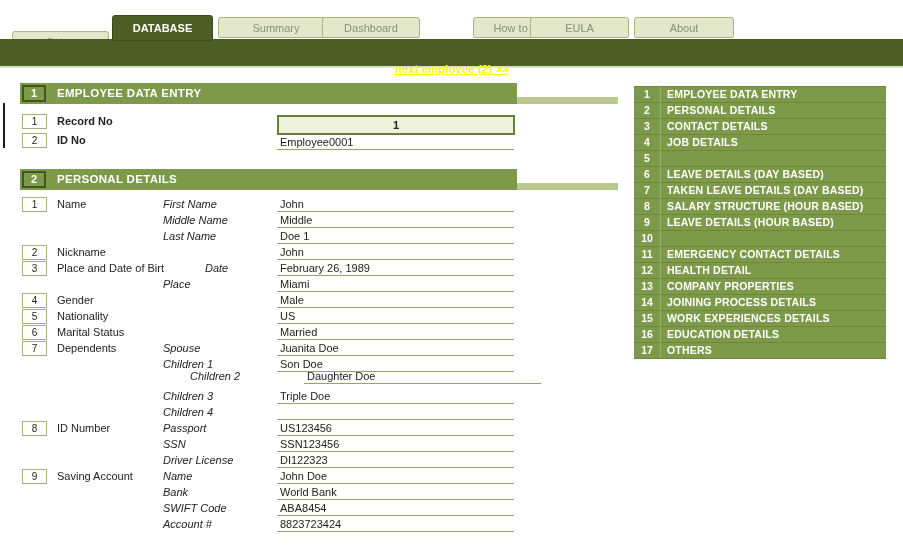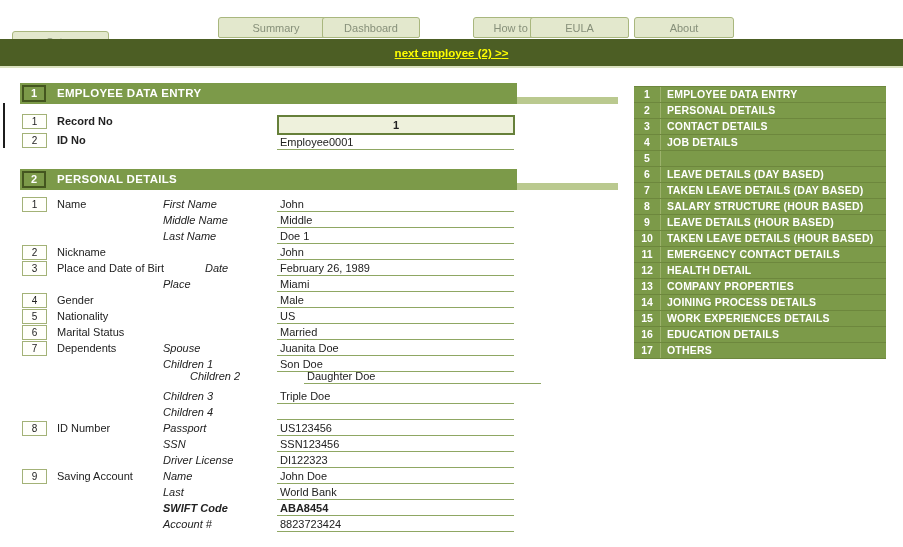--- a/index.html
+++ b/index.html
@@ -22,21 +22,21 @@
     top:15px;height:26px;background:#4c5e24;border-color:#3c4b1c;
     color:#ffffff;font-weight:bold;line-height:25px;z-index:2;
   }
 
   
   .topbar{
     position:absolute;left:0;top:39px;width:903px;height:27px;
     background:#4c5e24;border-bottom:2px solid #dbe2c0;
   }
   .nextlink{
-    position:absolute;left:0;right:0;top:0;height:27px;line-height:29px;
+    position:absolute;left:0;right:0;top:16px;height:27px;line-height:29px;
     text-align:center;color:#ffff00;font-size:11.5px;font-weight:bold;
     text-decoration:underline;cursor:pointer;
   }
 
   .lefttick{position:absolute;left:3px;top:103px;width:2px;height:45px;background:#1c1c1c;}
 
   
   .sec{position:absolute;left:20px;width:497px;height:21px;background:#7c9a49;}
   .secnum{
     position:absolute;left:2px;top:2px;width:24px;height:17px;
@@ -86,20 +86,21 @@
     padding-left:6px;color:#ffffff;font-weight:bold;font-size:10.5px;
     line-height:15px;white-space:nowrap;letter-spacing:.2px;
   }
 </style>
 </head>
 <body>
 
 <div class="app">
 
   <div class="tab" style="left:12px;width:97px;margin-top:14px;">Setup</div>
+  <div class="tab active" style="left:112px;width:101px;">DATABASE</div>
   <div class="tab" style="left:218px;width:116px;">Summary</div>
   <div class="tab" style="left:322px;width:98px;">Dashboard</div>
   <div class="tab" style="left:426px;width:98px;margin-left:47px;">How to Use</div>
   <div class="tab" style="left:530px;width:99px;">EULA</div>
   <div class="tab" style="left:634px;width:100px;">About</div>
 
   <div class="topbar">
     <div class="nextlink">next employee (2) &gt;&gt;</div>
   </div>
 
@@ -208,24 +209,24 @@
     <div class="fsub">Driver License</div>
     <div class="fval">DI122323</div>
   </div>
   <div class="frow" style="top:469px;">
     <div class="numbox">9</div>
     <div class="flabel">Saving Account</div>
     <div class="fsub">Name</div>
     <div class="fval">John Doe</div>
   </div>
   <div class="frow" style="top:485px;">
-    <div class="fsub">Last</div>
+    <div class="fsub">Bank</div>
     <div class="fval">World Bank</div>
   </div>
-  <div class="frow" style="top:501px;font-weight:bold;">
+  <div class="frow" style="top:501px;">
     <div class="fsub">SWIFT Code</div>
     <div class="fval">ABA8454</div>
   </div>
   <div class="frow" style="top:517px;">
     <div class="fsub">Account #</div>
     <div class="fval">8823723424</div>
   </div>
 
   <div class="sidebar">
     <div class="sitem">
@@ -258,21 +259,20 @@
     <div class="sitem">
       <div class="sinum">8</div>
       <div class="silabel">SALARY STRUCTURE (HOUR BASED)</div>
     </div>
     <div class="sitem">
       <div class="sinum">9</div>
       <div class="silabel">LEAVE DETAILS (HOUR BASED)</div>
     </div>
     <div class="sitem">
       <div class="sinum">10</div>
-      <div class="silabel">TAKEN LEAVE DETAILS (HOUR BASED)</div>
     </div>
     <div class="sitem">
       <div class="sinum">11</div>
       <div class="silabel">EMERGENCY CONTACT DETAILS</div>
     </div>
     <div class="sitem">
       <div class="sinum">12</div>
       <div class="silabel">HEALTH DETAIL</div>
     </div>
     <div class="sitem">

